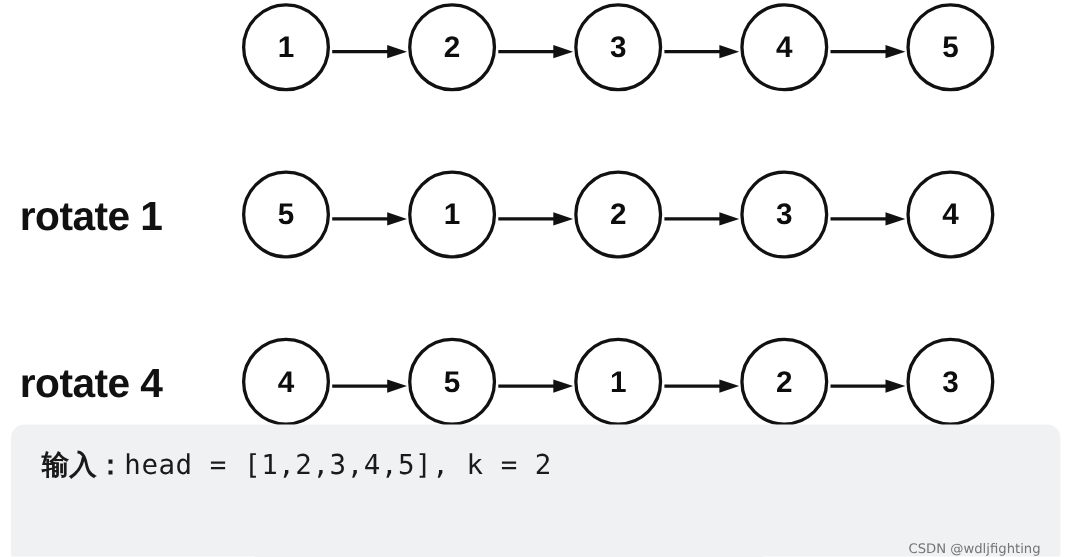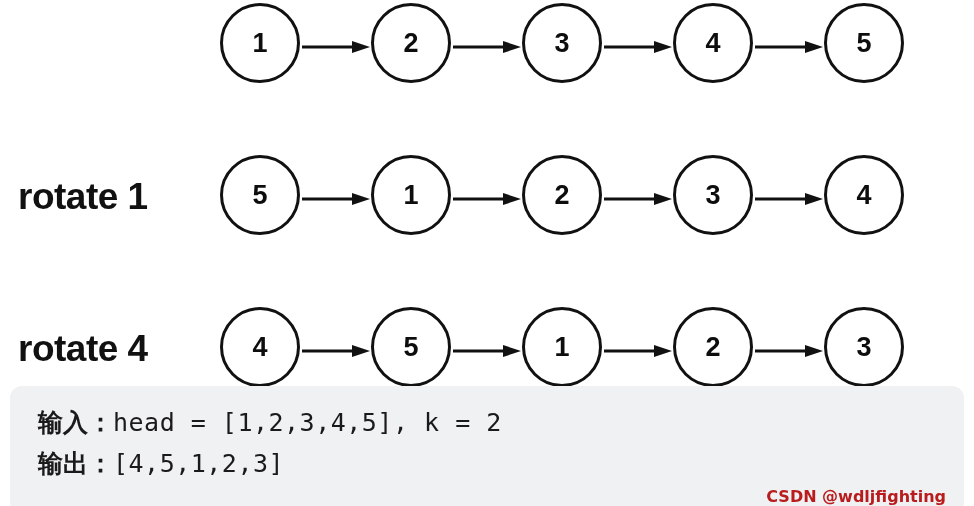--- a/index.html
+++ b/index.html
@@ -94,24 +94,23 @@
   .info-line .cjk {
     font-family: "DejaVu Sans", "Liberation Sans", sans-serif;
     font-weight: bold;
     letter-spacing: 0;
   }
   #watermark {
     position: absolute;
     right: 18px;
     bottom: 8px;
     font-family: "DejaVu Sans", "Liberation Sans", sans-serif;
-    font-size: 16px;
-    color: #b91c1c;
+    font-size: 12px;
+    color: #737373;
     white-space: nowrap;
-    font-weight: bold;
   }
 </style>
 </head>
 <body>
 
 <div id="canvas">
 
   <div class="ll-row" style="top:0px;">
     <div class="row-label"></div>
 
@@ -251,17 +250,16 @@
         </svg>
     </div>
 
     <div class="node" style="left:824px;">
       <span class="node-value">3</span>
     </div>
   </div>
 
   <div id="info-panel">
     <div class="info-line"><span class="cjk">输入：</span><span>head = [1,2,3,4,5], k = 2</span></div>
-    <div class="info-line"><span class="cjk">输出：</span><span>[4,5,1,2,3]</span></div>
     <div id="watermark">CSDN @wdljfighting</div>
   </div>
 
 </div>
 
 </body></html>

